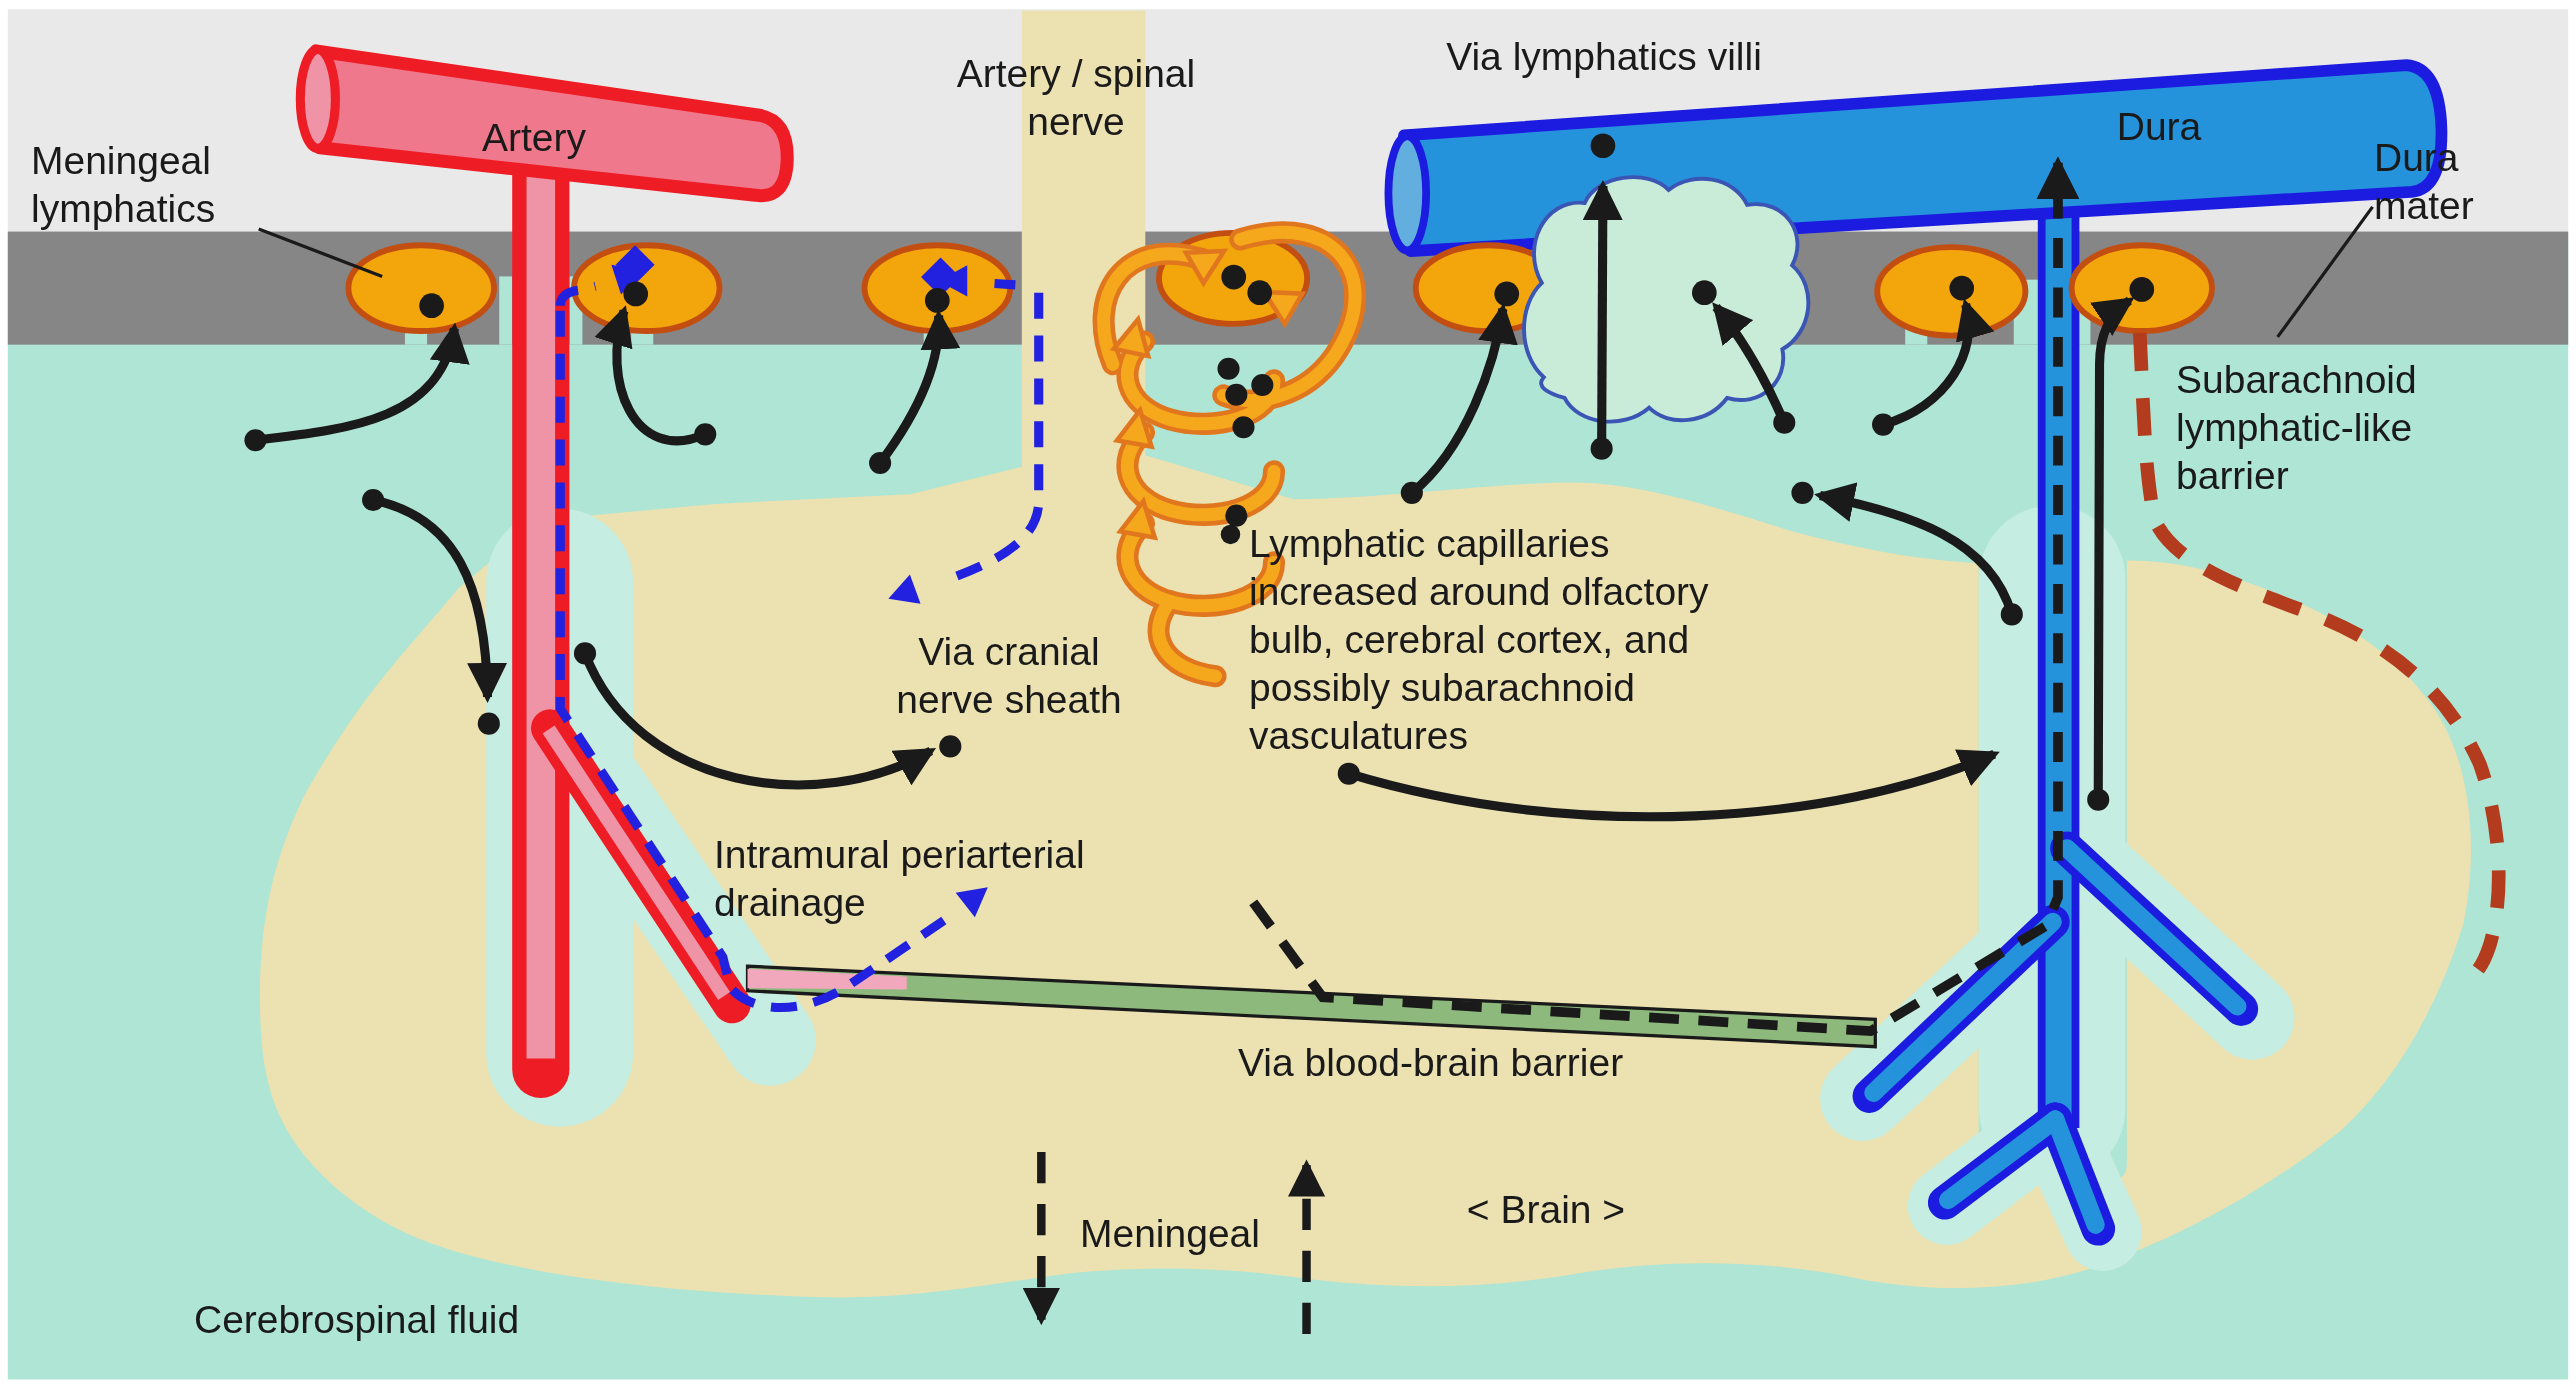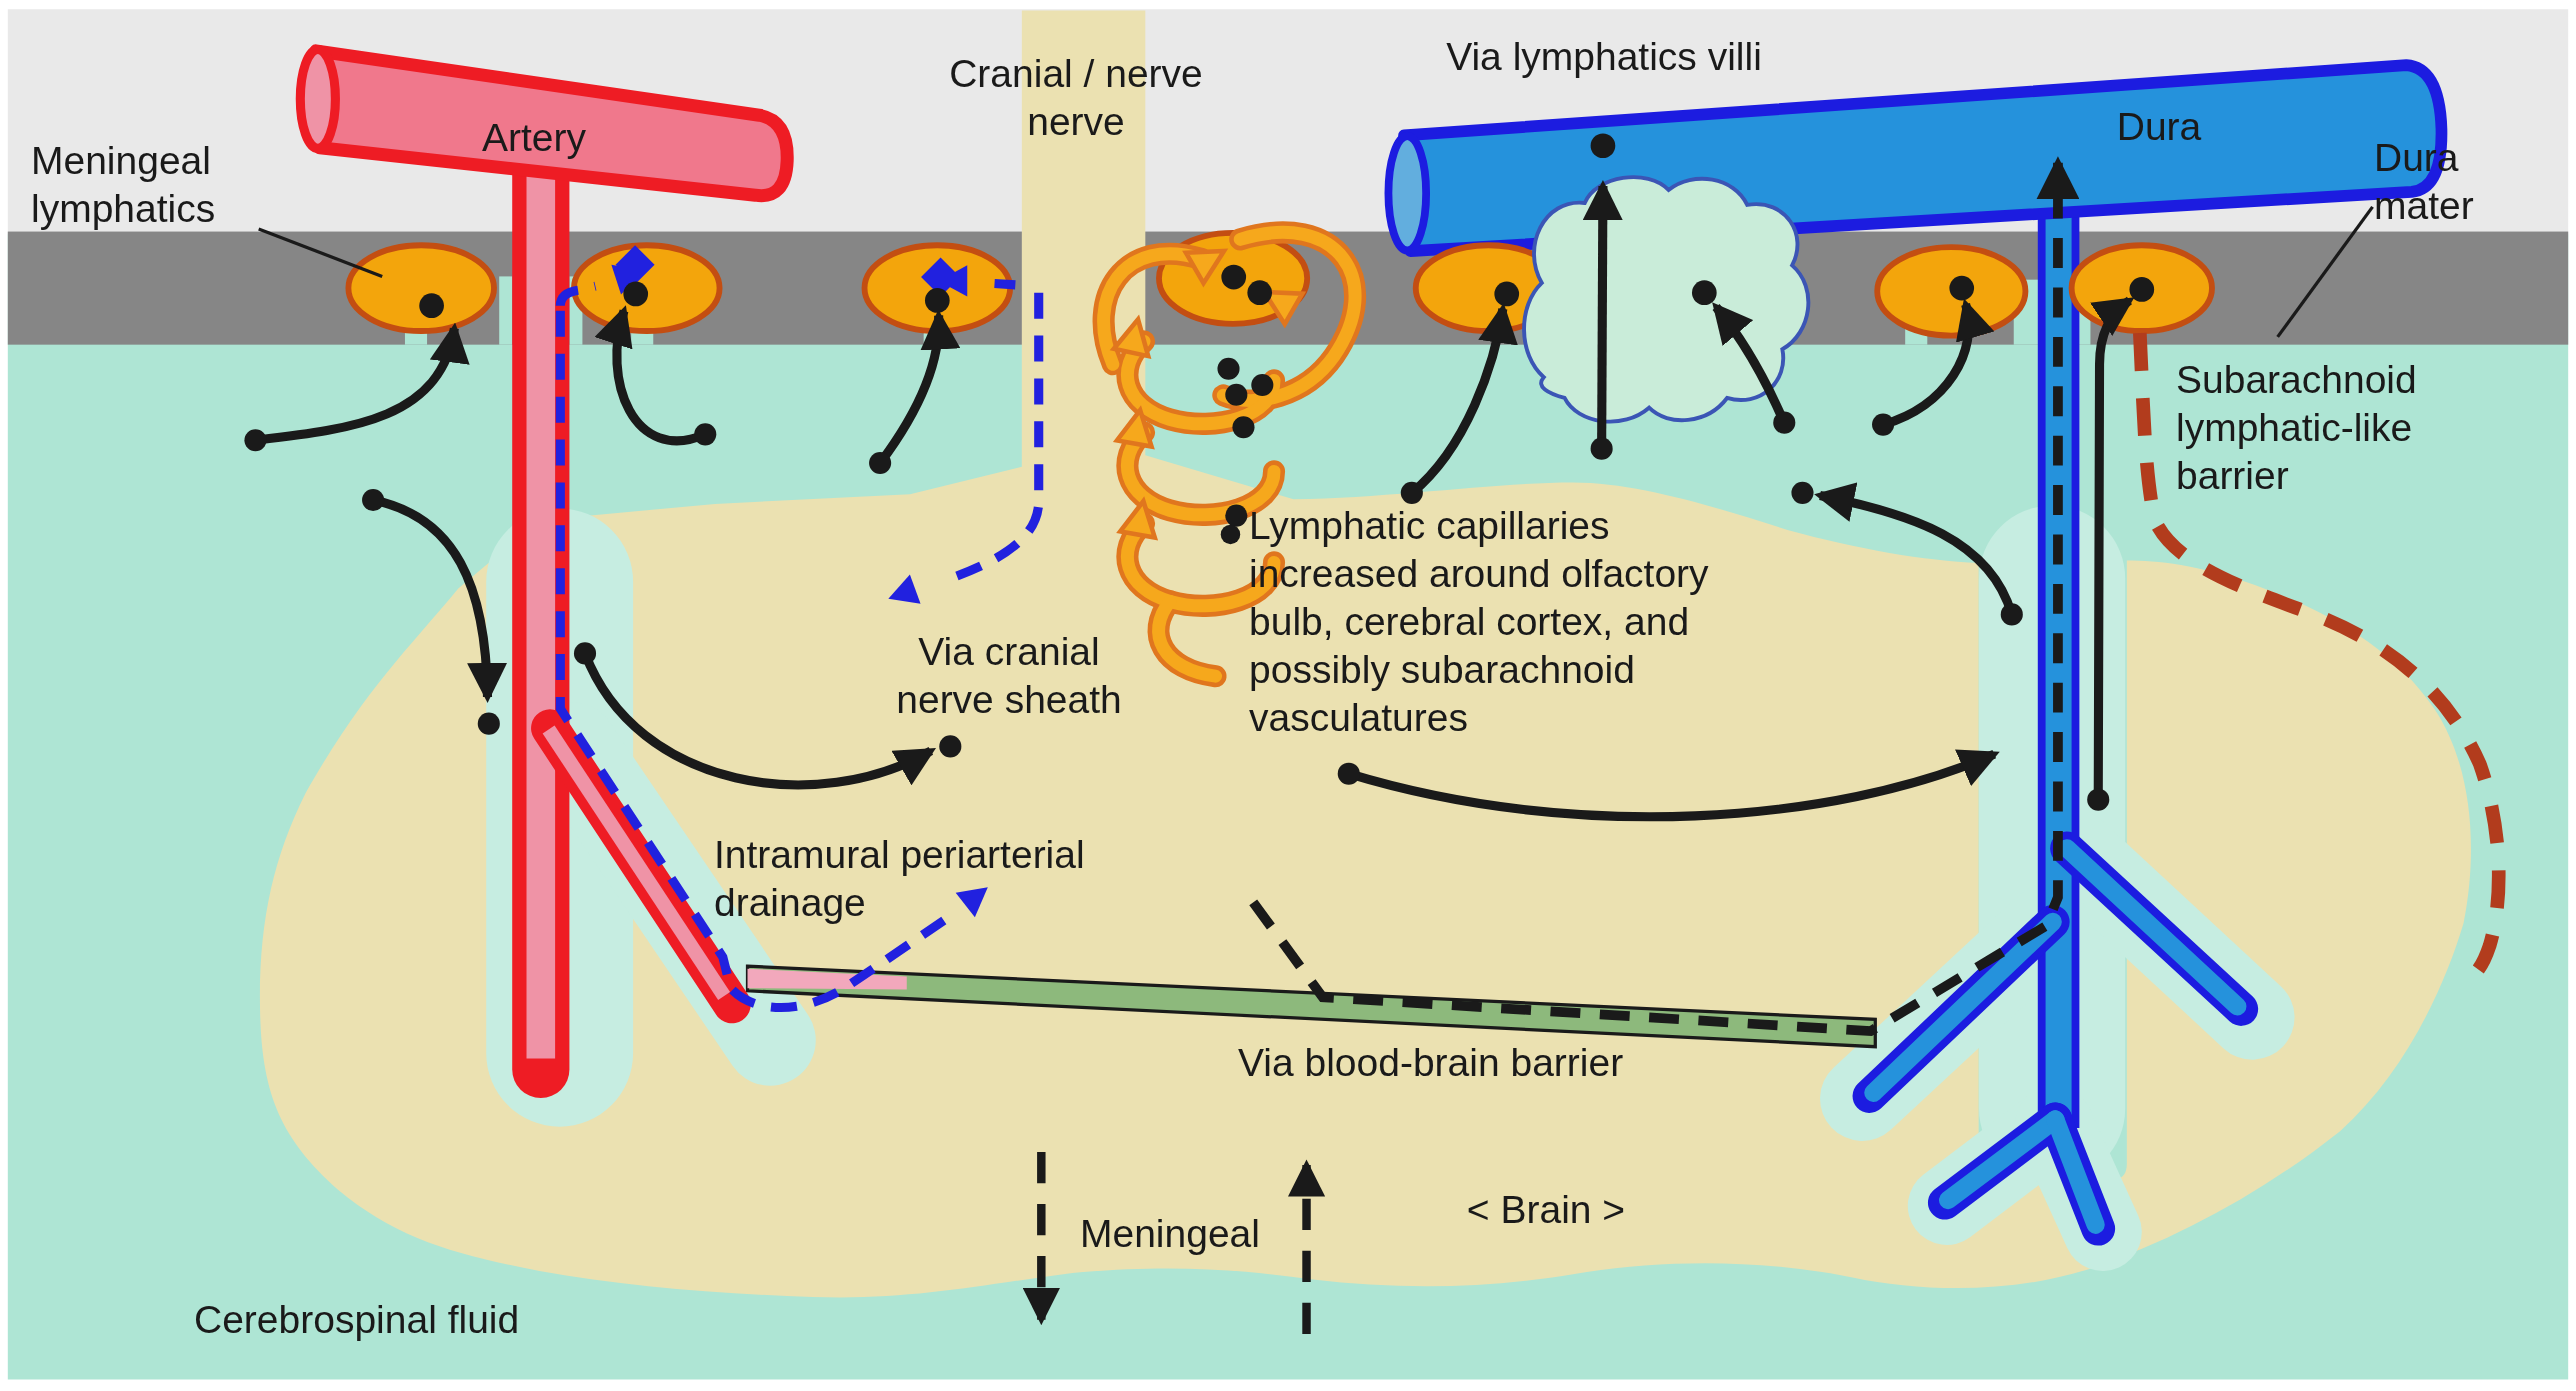--- a/index.html
+++ b/index.html
@@ -234,32 +234,32 @@
 
   <g stroke="var(--ink)" stroke-width="5">
     <line x1="398" y1="352" x2="588" y2="425"></line>
     <line x1="3650" y1="318" x2="3504" y2="518"></line>
   </g>
 </svg>
 
 <div class="lbl" style="left:31px;top:137px">Meningeal
 lymphatics</div>
 <div class="lbl c" style="left:534px;top:138px">Artery</div>
-<div class="lbl c" style="left:1076px;top:98px">Cranial / nerve
+<div class="lbl c" style="left:1076px;top:98px">Artery / spinal
 nerve</div>
 <div class="lbl c" style="left:1604px;top:57px">Via lymphatics villi</div>
 <div class="lbl c" style="left:2159px;top:127px">Dura</div>
 <div class="lbl" style="left:2374px;top:134px">Dura
 mater</div>
 <div class="lbl" style="left:2176px;top:356px">Subarachnoid
 lymphatic-like
 barrier</div>
 <div class="lbl c" style="left:1009px;top:676px">Via cranial
 nerve sheath</div>
-<div class="lbl" style="left:1249px;top:502px">Lymphatic capillaries
+<div class="lbl" style="left:1249px;top:520px">Lymphatic capillaries
 increased around olfactory
 bulb, cerebral cortex, and
 possibly subarachnoid
 vasculatures</div>
 <div class="lbl" style="left:714px;top:831px">Intramural periarterial
 drainage</div>
 <div class="lbl" style="left:1238px;top:1039px">Via blood-brain barrier</div>
 <div class="lbl" style="left:1080px;top:1210px">Meningeal</div>
 <div class="lbl c" style="left:1546px;top:1210px">&lt; Brain &gt;</div>
 <div class="lbl" style="left:194px;top:1296px">Cerebrospinal fluid</div>

